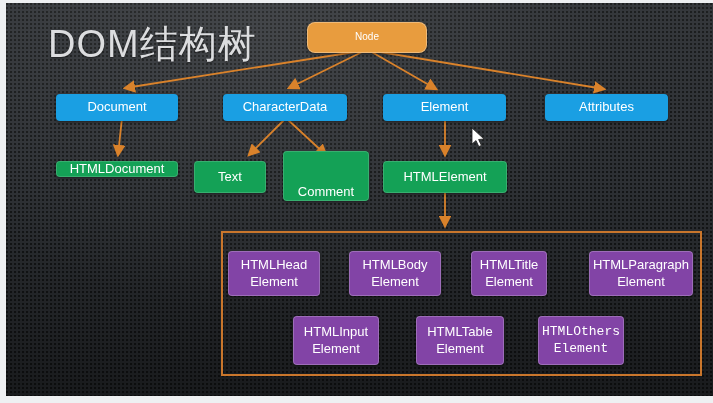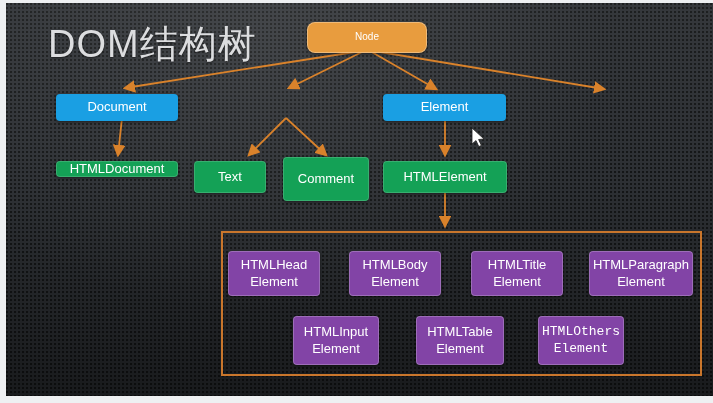--- a/index.html
+++ b/index.html
@@ -35,30 +35,30 @@
   .purple{ background:var(--element-fill,#8244a6); border:1px solid rgba(255,255,255,.22); }
 
   
   .b-node          { left:301px; top:19px;  width:120px; height:31px; }
   .b-document      { left:50px;  top:91px;  width:122px; height:27px; }
   .b-characterdata { left:217px; top:91px;  width:124px; height:27px; }
   .b-element       { left:377px; top:91px;  width:123px; height:27px; }
   .b-attributes    { left:539px; top:91px;  width:123px; height:27px; }
   .b-htmldocument  { left:50px;  top:158px; width:122px; height:16px; }
   .b-text          { left:188px; top:158px; width:72px;  height:32px; }
-  .b-comment       { left:277px; top:154px; width:86px;  height:44px; }
+  .b-comment       { left:277px; top:148px; width:86px;  height:50px;align-items:flex-end; }
   .b-htmlelement   { left:377px; top:158px; width:124px; height:32px; }
 
   .group-container {
     position:absolute; left:215px; top:228px; width:481px; height:145px;
     border:2px solid var(--container-border,#c9762c);
   }
   .b-head      { left:222px; top:248px; width:92px;  height:45px; }
   .b-body      { left:343px; top:248px; width:92px;  height:45px; }
-  .b-title     { left:465px; top:248px; width:92px;  height:45px; }
+  .b-title     { left:465px; top:248px; width:76px;  height:45px; }
   .b-paragraph { left:583px; top:248px; width:104px; height:45px; }
   .b-input     { left:287px; top:313px; width:86px;  height:49px; }
   .b-table     { left:410px; top:313px; width:88px;  height:49px; }
   .b-others    { left:532px; top:313px; width:86px;  height:49px;font-family:Liberation Mono, monospace; }
 
   .connector-layer, .cursor-layer { position:absolute; left:0; top:0; width:713px; height:403px; pointer-events:none; }
 </style>
 </head>
 <body>
 
@@ -86,22 +86,28 @@
       </g>
     </svg>
 
     <div class="node-box root b-node">
       <span>Node</span>
     </div>
 
     <div class="node-box blue b-document">
       <span>Document</span>
     </div>
+    <div class="node-box blue b-characterdata">
+      <span>CharacterData</span>
+    </div>
     <div class="node-box blue b-element">
       <span>Element</span>
+    </div>
+    <div class="node-box blue b-attributes">
+      <span>Attributes</span>
     </div>
 
     <div class="node-box green b-htmldocument">
       <span>HTMLDocument</span>
     </div>
     <div class="node-box green b-text">
       <span>Text</span>
     </div>
     <div class="node-box green b-comment">
       <span>Comment</span>

